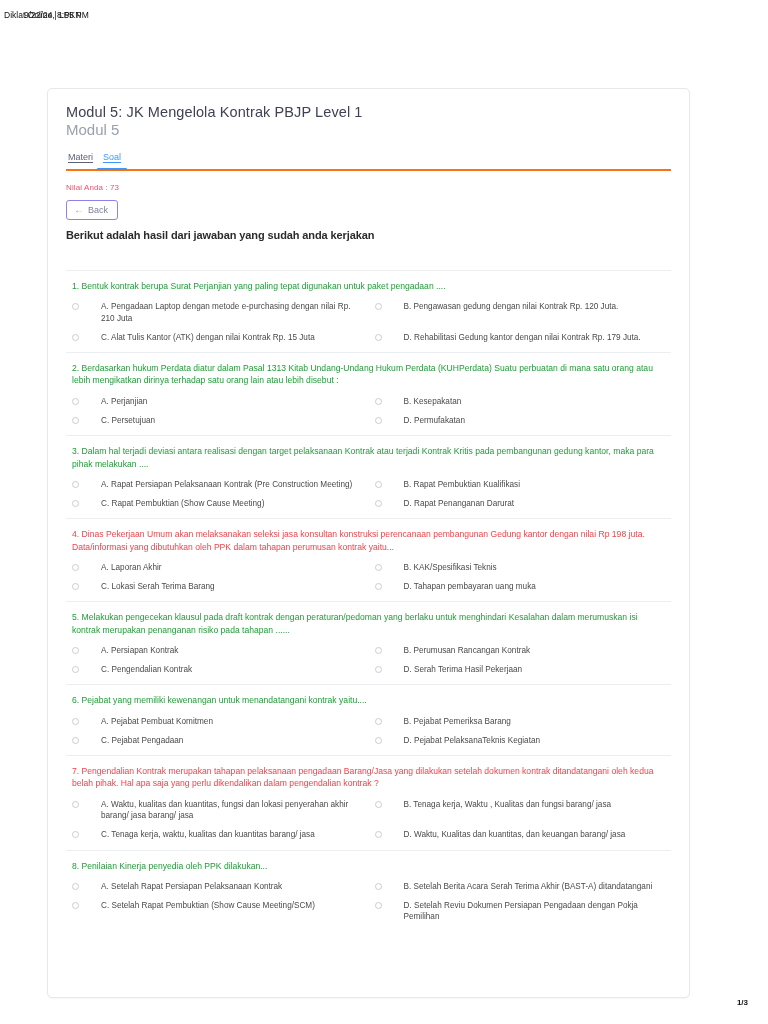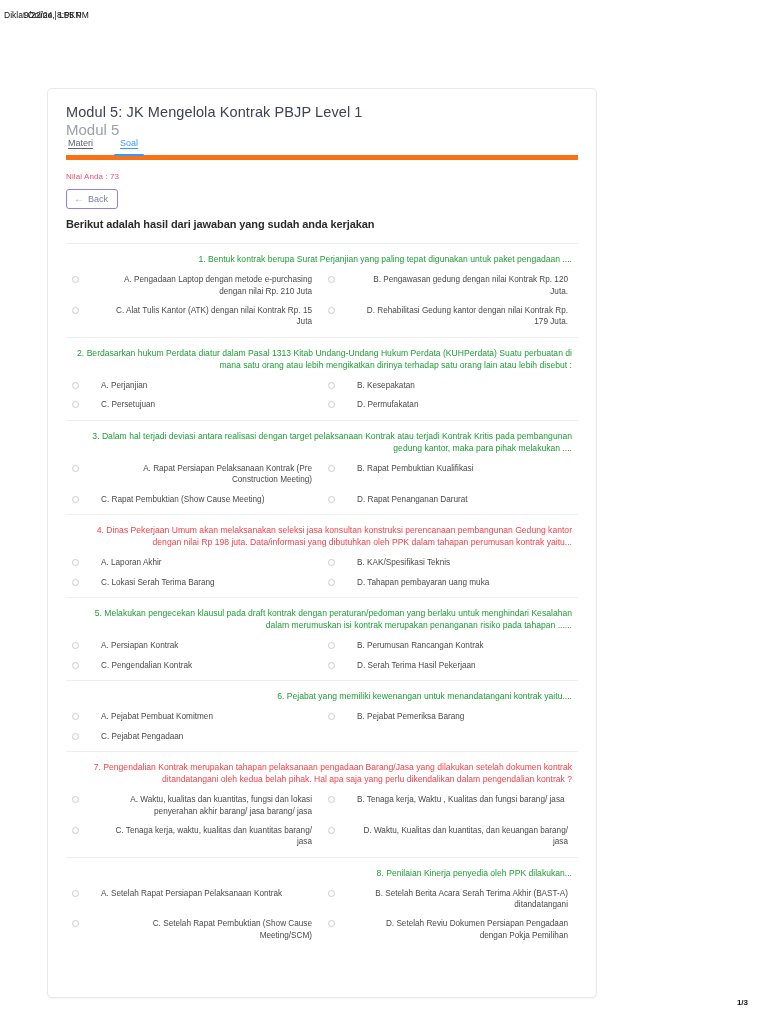--- a/index.html
+++ b/index.html
@@ -33,21 +33,21 @@
     color: #111;
   }
   .print-footer .pf-left  { position: absolute; left: 20px; top: 0; margin-top: 24px; }
   .print-footer .pf-right { position: absolute; right: 20px; top: 0; font-weight: bold; }
 
   
   .card {
     position: absolute;
     left: 47px;
     top: 88px;
-    width: 550px;
+    width: 643px;
     min-height: 910px;
     background: #fff;
     border: 1px solid #e6e8ec;
     border-radius: 5px;
     box-shadow: 0 1px 2px rgba(16,24,40,.04);
     overflow: hidden;
   }
 
   .card-head { padding: 14px 18px 0 18px; }
   .module-title {
@@ -58,23 +58,24 @@
     line-height: 1.25;
   }
   .module-sub {
     font-size: 15px;
     color: #9aa0ad;
     font-weight: 400;
   }
 
   
   .tabs {
+    margin-top: 14px;
     display: flex;
-    gap: 27px;
-    border-bottom: 5px solid #f97316;
+    gap: 10px;
+    border-bottom: 2px solid #f97316;
     padding-left: 2px;
   }
   .tab {
     font-size: 9px;
     padding-bottom: 7px;
     position: relative;
     cursor: pointer;
     text-decoration: underline;
     text-underline-offset: 2px;
     text-decoration-thickness: 1px;
@@ -117,21 +118,21 @@
 
   .result-heading {
     margin-top: 9px;
     font-size: 11px;
     font-weight: bold;
     color: #2b2b2b;
     letter-spacing: -.1px;
   }
 
   
-  .q-list { margin-top: 13px; text-align: right; }
+  .q-list { margin-top: 29px; }
 
   .q-block { padding: 9px 0 9px 0; border-top: 1px solid #eceef1; }
   .q-block:first-child { border-top: 1px solid #eceef1; }
 
   .q-text {
     font-size: 8.6px;
     line-height: 1.42;
     font-weight: 400;
     padding: 0 6px 0 6px;
   }
@@ -317,20 +318,24 @@
               <span class="opt-label">A. Pejabat Pembuat Komitmen</span>
             </div>
             <div class="opt">
               <span class="radio"></span>
               <span class="opt-label">B. Pejabat Pemeriksa Barang</span>
             </div>
             <div class="opt">
               <span class="radio"></span>
               <span class="opt-label">C. Pejabat Pengadaan</span>
             </div>
+            <div class="opt">
+              <span class="radio"></span>
+              <span class="opt-label">D. Pejabat PelaksanaTeknis Kegiatan</span>
+            </div>
           </div>
         </div>
         <div class="q-block">
           <div class="q-text incorrect">7. Pengendalian Kontrak merupakan tahapan pelaksanaan pengadaan Barang/Jasa yang dilakukan setelah dokumen kontrak ditandatangani oleh kedua belah pihak. Hal apa saja yang perlu dikendalikan dalam pengendalian kontrak ?</div>
           <div class="opts">
             <div class="opt">
               <span class="radio"></span>
               <span class="opt-label">A. Waktu, kualitas dan kuantitas, fungsi dan lokasi penyerahan akhir barang/ jasa barang/ jasa</span>
             </div>
             <div class="opt">

